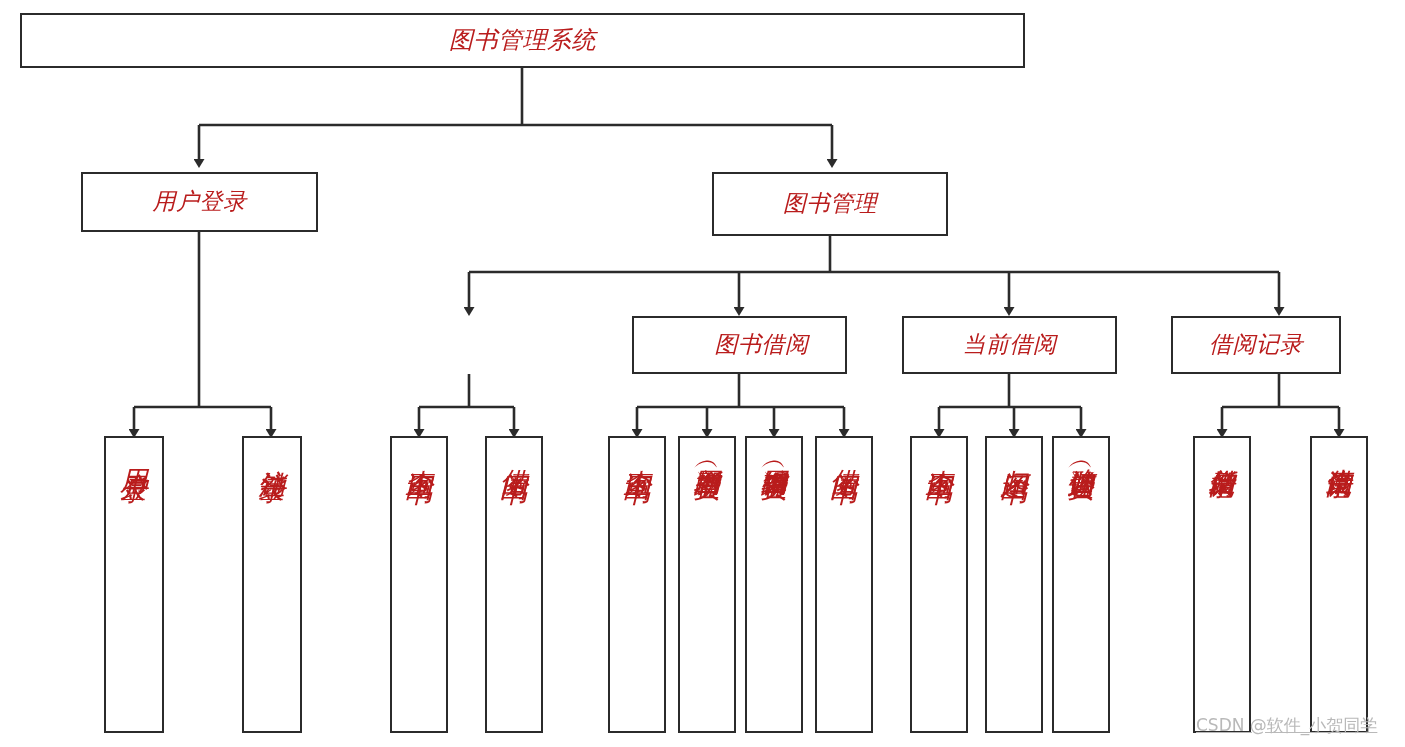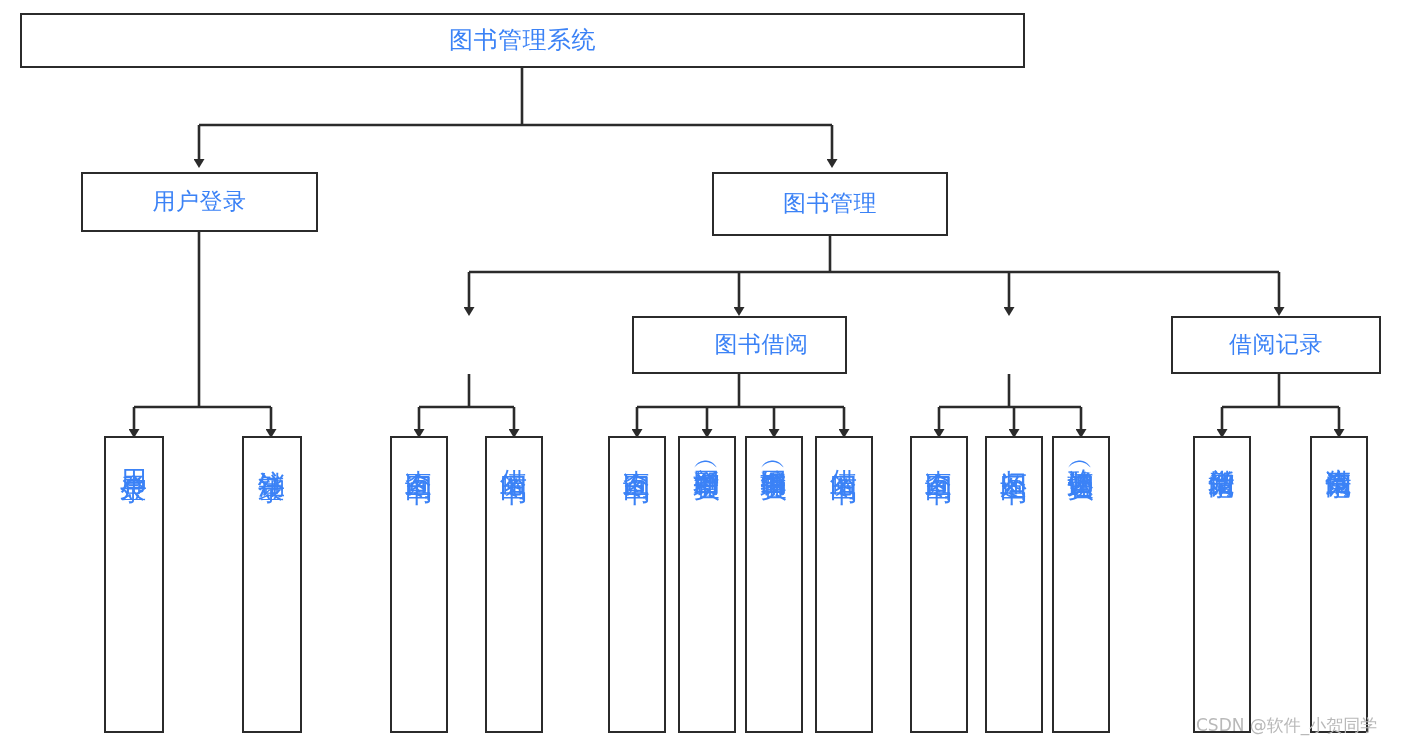--- a/index.html
+++ b/index.html
@@ -30,24 +30,25 @@
     position: absolute;
     box-sizing: border-box;
     background: #ffffff;
     border: 2.5px solid #2b2b2b;
     display: flex;
     align-items: center;
     justify-content: center;
     z-index: 2;
   }
   .node .label {
-    color: #3b82f6;
+    color: #b91c1c;
     line-height: 1.18;
     text-align: right;
     white-space: nowrap;
+    font-style: italic;
   }
   
   .node.horiz .label {
     font-size: 23px;
     letter-spacing: 0.5px;
   }
   .node.root .label {
     font-size: 24px;
   }
   
@@ -69,20 +70,21 @@
   }
   .watermark {
     position: absolute;
     left: 1196px;
     top: 714px;
     font-size: 17px;
     color: #b9b9b9;
     white-space: nowrap;
     z-index: 3;
     font-family: "DejaVu Sans", "Liberation Sans", sans-serif;
+    text-decoration: underline;
   }
 </style>
 </head>
 <body>
 
 <div id="diagram">
 
   <svg id="edges" width="1405" height="747" viewBox="0 0 1405 747" xmlns="http://www.w3.org/2000/svg">
     <defs>
       <marker id="arrow" markerWidth="9" markerHeight="11" refX="1" refY="5.5" orient="auto" markerUnits="userSpaceOnUse">
@@ -140,21 +142,24 @@
   <div class="node horiz" style="left:81px; top:172px; width:237px; height:60px;">
     <span class="label">用户登录</span>
   </div>
   <div class="node horiz" style="left:712px; top:172px; width:236px; height:64px;">
     <span class="label">图书管理</span>
   </div>
 
   <div class="node horiz" style="left:632px; top:316px; width:215px; height:58px;padding-left:44px;">
     <span class="label">图书借阅</span>
   </div>
-  <div class="node horiz" style="left:1171px; top:316px; width:210px; height:58px;">
+  <div class="node horiz" style="left:902px; top:316px; width:215px; height:58px;">
+    <span class="label">当前借阅</span>
+  </div>
+  <div class="node horiz" style="left:1171px; top:316px; width:170px; height:58px;">
     <span class="label">借阅记录</span>
   </div>
 
   <div class="node vert" style="left:104px; top:436px; width:60px; height:297px;">
     <span class="label">用户登录</span>
   </div>
   <div class="node vert" style="left:242px; top:436px; width:60px; height:297px;">
     <span class="label">注销登录</span>
   </div>
 

